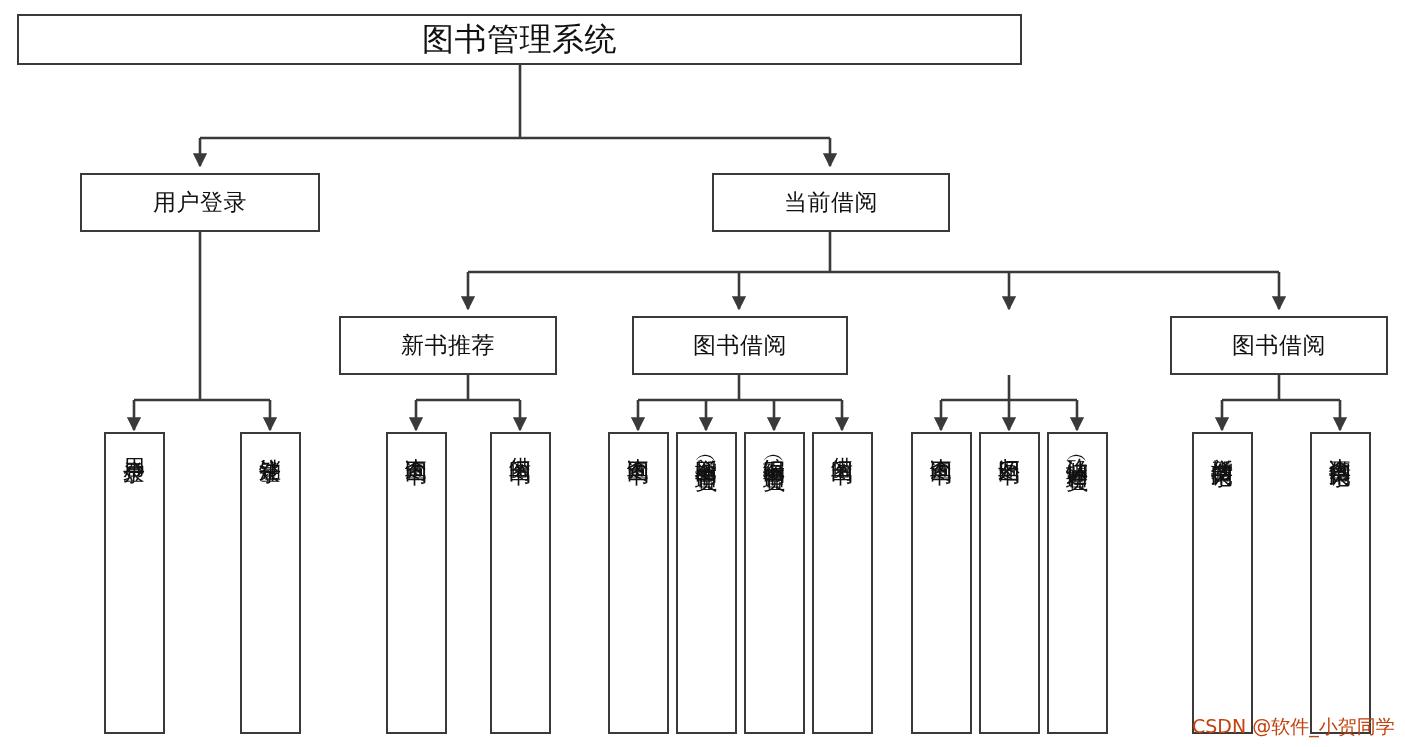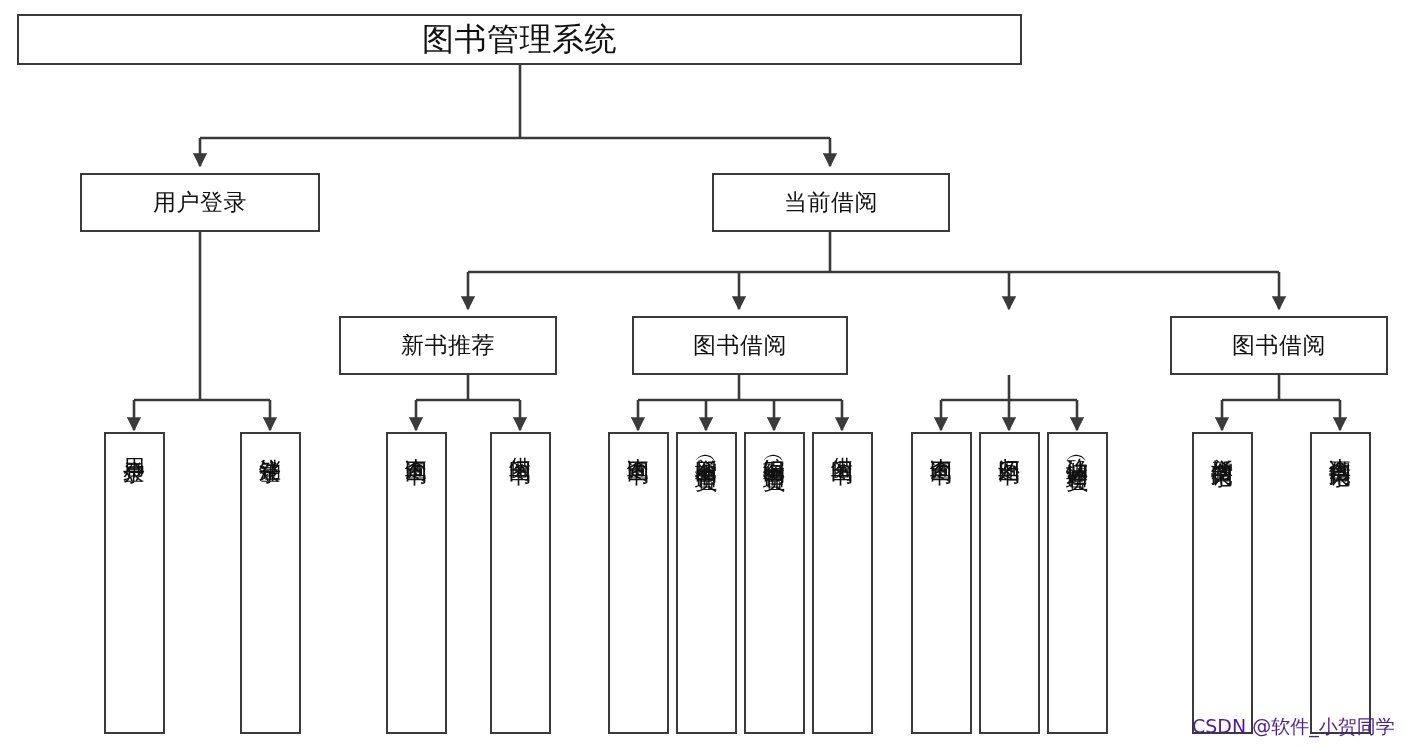--- a/index.html
+++ b/index.html
@@ -55,21 +55,21 @@
   .node.vert .label {
     writing-mode: vertical-rl;
     text-orientation: upright;
     font-size: 22px;
     line-height: 1.05;
     letter-spacing: 2px;
   }
   .node.root .label { font-size: 32px; }
   .watermark {
     position: absolute;
-    color: #4c1d95;
+    color: #c2410c;
     font-size: 19px;
     white-space: nowrap;
     z-index: 3;
     user-select: none;
   }
 </style>
 </head>
 <body>
 
 <div id="canvas">

